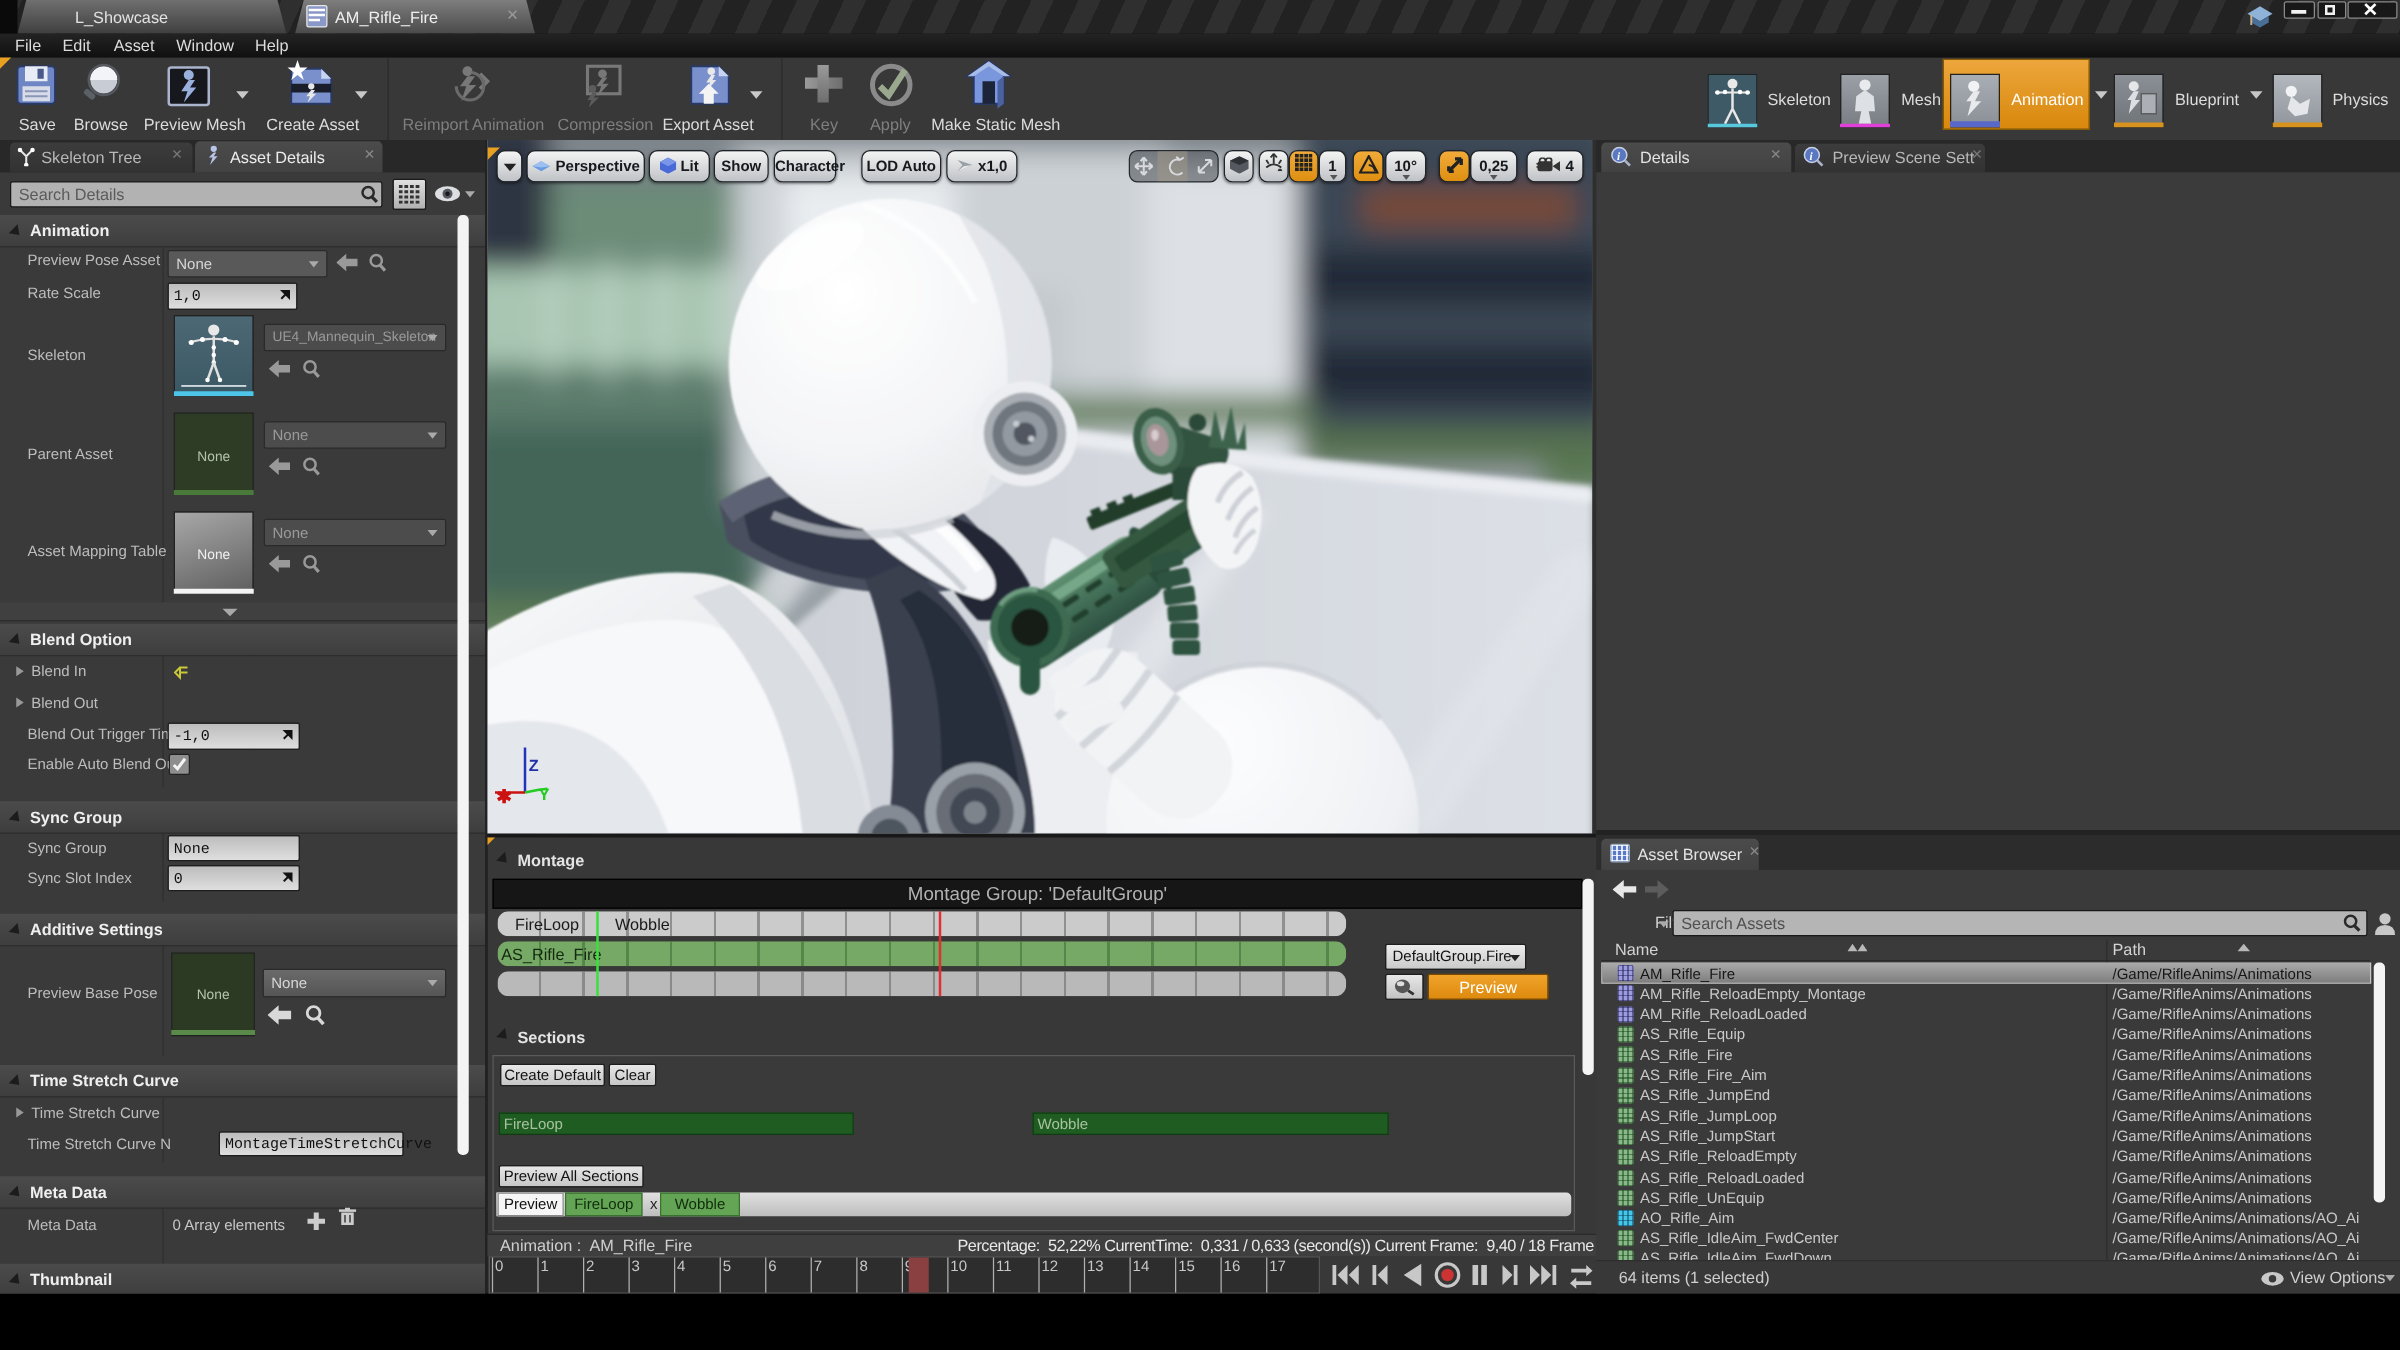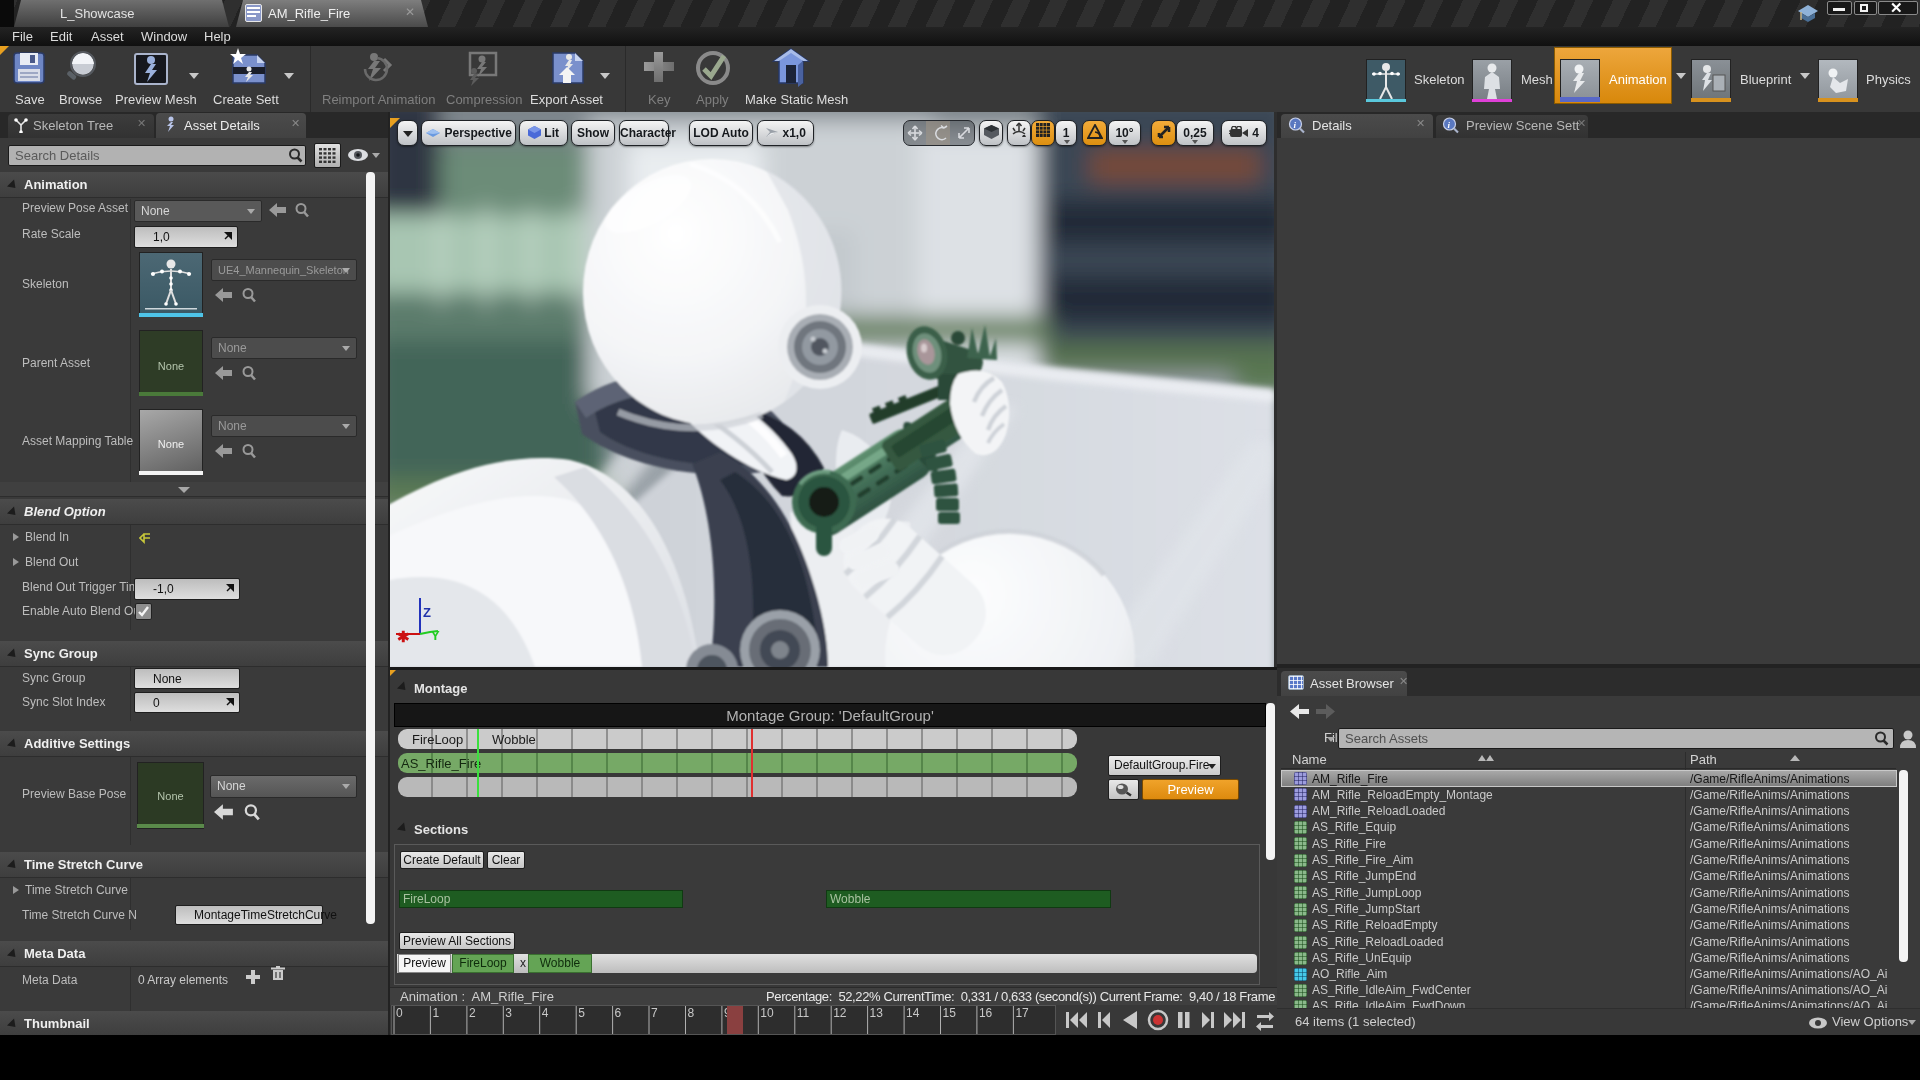--- a/index.html
+++ b/index.html
@@ -12,21 +12,21 @@
   color:#efefef; font-weight:bold; font-size:13px; line-height:26px; }
 .cat .tri { display:inline-block; width:0; height:0; border-left:5px solid transparent;
   border-right:5px solid transparent; border-top:7px solid #1c1c1c; margin:0 6px 1px 8px;
   transform:rotate(-45deg); vertical-align:middle; }
 .rowlbl { position:absolute; color:#bdbdbd; font-size:12px; }
 .combo { position:absolute; background:#595959; border:1px solid #2a2a2a; border-radius:2px;
   color:#d6d6d6; font-size:12px; line-height:20px; padding-left:6px; }
 .combo .arr { position:absolute; right:6px; top:8px; width:0; height:0;
   border-left:4px solid transparent; border-right:4px solid transparent; border-top:5px solid #aaa; }
 .inp { position:absolute; background:linear-gradient(#bdbdbd,#dedede); border:1px solid #1e1e1e;
-  border-radius:2px; color:#111; font-size:12px; line-height:20px; padding-left:18px; }
+  border-radius:2px; color:#111; font-size:12px; line-height:20px; padding-left:4px;font-family:Liberation Mono, monospace; }
 .corner { position:absolute; right:3px; top:4px; width:12px; height:12px; }
 .vbtn { position:absolute; top:8px; height:26px; border:1px solid #1f2226; border-radius:7px;
   background:linear-gradient(#f4f4f4,#bfc2c6); color:#15181c; font-weight:bold; font-size:12px;
   line-height:24px; text-align:center; box-shadow:0 1px 2px rgba(0,0,0,.4); }
 .ob { background:linear-gradient(#f2ab3a,#dd8f10); }
 .ticon { position:absolute; width:13px; height:13px; border-radius:2px; }
 .arow { position:absolute; height:16px; font-size:12px; color:#c9c9c9; line-height:16px; white-space:nowrap; }
 </style>
 </head>
 <body>
@@ -100,21 +100,21 @@
 <div class="abs" style="left:189px;top:73px;width:0;height:0;border-left:5px solid transparent;border-right:5px solid transparent;border-top:6px solid #c8c8c8;"></div>
 
 <svg class="abs" style="left:225px;top:47px;" width="44" height="42" viewBox="0 0 44 42">
   <path d="M 8 8 L 32 8 L 40 16 L 40 36 L 8 36 Z" fill="#7a90cc" stroke="#2a3a66" stroke-width="1.5"></path>
   <path d="M 32 8 L 40 16 L 32 16 Z" fill="#c8d4f0"></path>
   <rect x="8" y="20" width="32" height="7" fill="#1a1e2a"></rect>
   <circle cx="24" cy="22" r="2.5" fill="#e8e8e8"></circle>
   <path d="M 24 25 L 20 30 L 23 30 L 21 35 L 28 28 L 25 28 L 27 25 Z" fill="#e8e8e8"></path>
   <path d="M 13 1 L 15 7 L 21 7 L 16 11 L 18 17 L 13 13 L 8 17 L 10 11 L 5 7 L 11 7 Z" fill="#fff"></path>
 </svg>
-<div class="abs lbl" style="left:213px;top:92px;">Create Sett</div>
+<div class="abs lbl" style="left:213px;top:92px;">Create Asset</div>
 <div class="abs" style="left:284px;top:73px;width:0;height:0;border-left:5px solid transparent;border-right:5px solid transparent;border-top:6px solid #c8c8c8;"></div>
 <div class="abs" style="left:310px;top:46px;width:1px;height:66px;background:#2a2a2a;"></div>
 
 <svg class="abs" style="left:357px;top:49px;" width="40" height="40" viewBox="0 0 40 40">
   <circle cx="17" cy="8" r="4" fill="#787878"></circle>
   <path d="M 17 12 L 11 20 L 16 20 L 12 32 L 24 19 L 18 19 L 23 12 Z" fill="#787878"></path>
   <path d="M 27 10 L 33 16 L 27 22" fill="none" stroke="#787878" stroke-width="3"></path>
   <path d="M 8 20 A 11 11 0 1 0 20 9" fill="none" stroke="#6a6a6a" stroke-width="2.5"></path>
 </svg>
 <div class="abs" style="left:322px;top:92px;color:#7f7f7f;font-size:13px;">Reimport Animation</div>
@@ -330,21 +330,21 @@
       <path d="M 8 1 L 8 5 L 17 5 L 17 11 L 8 11 L 8 15 L 0 8 Z" fill="#999"></path>
     </svg>
 <svg class="abs" style="left:241px;top:443px;" width="16" height="16" viewBox="0 0 16 16">
       <circle cx="7" cy="6.5" r="4.5" fill="none" stroke="#999" stroke-width="2"></circle>
       <line x1="10" y1="10" x2="14" y2="14.5" stroke="#999" stroke-width="2.5"></line>
     </svg>
 
 <div class="abs" style="left:0;top:482px;width:388px;height:15px;background:#404040;border-bottom:1px solid #2d2d2d;"></div>
 <div class="abs" style="left:178px;top:487px;width:0;height:0;border-left:6px solid transparent;border-right:6px solid transparent;border-top:6px solid #a8a8a8;"></div>
 
-<div class="cat" style="top:499px;font-style:italic;"><span class="tri"></span>Blend Option</div>
+<div class="cat" style="top:499px;"><span class="tri"></span>Blend Option</div>
 <div class="abs" style="left:130px;top:525px;width:1px;height:105px;background:#2f2f2f;"></div>
 <div class="abs" style="left:13px;top:533px;width:0;height:0;border-top:4px solid transparent;border-bottom:4px solid transparent;border-left:6px solid #999;"></div>
 <div class="rowlbl" style="left:25px;top:530px;">Blend In</div>
 <svg class="abs" style="left:139px;top:532px;" width="13" height="13" viewBox="0 0 13 13">
       <path d="M 11 2 L 5 2 L 5 6 M 5 2 L 1 6 L 5 10 L 5 6 L 11 6" fill="none" stroke="#c8c83a" stroke-width="1.6"></path>
     </svg>
 <div class="abs" style="left:13px;top:558px;width:0;height:0;border-top:4px solid transparent;border-bottom:4px solid transparent;border-left:6px solid #999;"></div>
 <div class="rowlbl" style="left:25px;top:555px;">Blend Out</div>
 <div class="rowlbl" style="left:22px;top:580px;">Blend Out Trigger Tim</div>
 <div class="inp" style="left:134px;top:578px;width:106px;height:22px;">-1,0</div>

